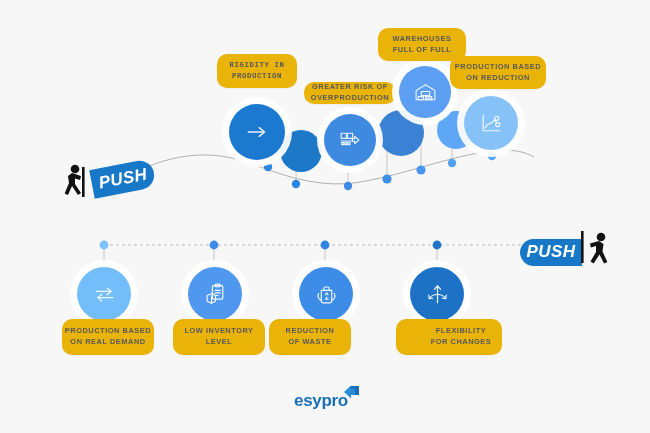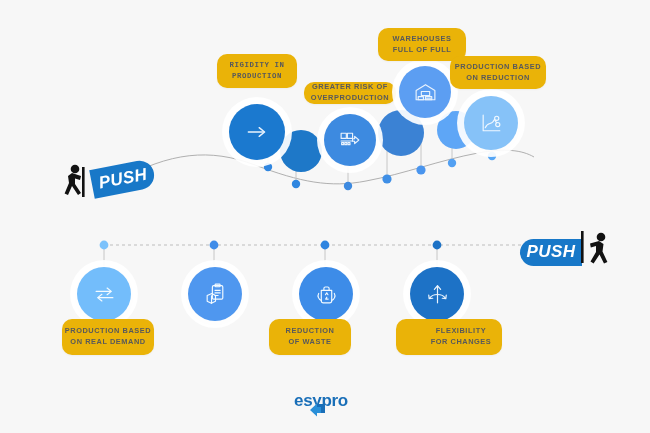--- a/index.html
+++ b/index.html
@@ -31,21 +31,21 @@
 
   
   .banner{position:absolute;display:flex;align-items:center;}
   .banner .pill{background:#1878c8;color:#fff;font-weight:bold;font-style:italic;
         font-size:17px;letter-spacing:.4px;display:flex;align-items:center;
         justify-content:center;}
   .pushpill{border-radius:0 18px 18px 0;width:63px;height:29px;
         transform:rotate(-11deg);transform-origin:left center;}
   .pullpill{border-radius:18px 0 0 18px;width:62px;height:27px;font-style:normal;}
 
-  .logo{position:absolute;display:flex;align-items:center;flex-direction:column;}
+  .logo{position:absolute;display:flex;align-items:center;}
   .logo .word{color:#1a6fb8;font-size:17px;font-weight:bold;letter-spacing:-.3px;}
 </style>
 </head>
 <body>
 
 <div class="canvas">
 
   <svg class="lines" viewBox="0 0 650 433">
 
     <path d="M118,181 C170,152 210,148 255,165 C300,182 330,188 366,181
@@ -208,20 +208,26 @@
         <rect x="9" y="3.5" width="10" height="13" rx="1.2"></rect>
         <rect x="11.6" y="2" width="4.8" height="2.6" rx="0.7"></rect>
         <line x1="11.5" y1="8" x2="16.5" y2="8"></line>
         <line x1="11.5" y1="10.5" x2="16.5" y2="10.5"></line>
         <line x1="11.5" y1="13" x2="14.5" y2="13"></line>
         <path d="M4,13 L8.5,11 L12,13 V18.5 L8,20.5 L4,18.5 Z"></path>
         <line x1="8.2" y1="13.2" x2="8.2" y2="20.3"></line>
       </svg>
     </span>
   </div>
+  <div class="chip bottom" style="left:173px;top:319px;width:92px;height:36px;">
+    <span>
+      <span>LOW INVENTORY</span><br>
+      <span>LEVEL</span>
+    </span>
+  </div>
 
   <div class="node" style="left:299px;top:267px;width:54px;height:54px;background:#3d8ce8;">
     <span class="ico">
       <svg width="25" height="25" viewBox="0 0 24 24" fill="none" stroke="#f2faff" stroke-width="1.1" stroke-linecap="round" stroke-linejoin="round">
         <path d="M7,8 h10 v10 a2,2 0 0 1 -2,2 h-6 a2,2 0 0 1 -2,-2 Z"></path>
         <path d="M9.5,8 V6.2 a1.4,1.4 0 0 1 1.4,-1.4 h2.2 a1.4,1.4 0 0 1 1.4,1.4 V8"></path>
         <path d="M11,12.2 l1.2,-1.8 l1.2,1.8"></path>
         <path d="M13.6,16.4 l-2.4,0 l1.1,-1.8"></path>
         <path d="M4.5,11 C3,13.5 4.5,17 7,17.6"></path>
         <path d="M19.5,11 C21,13.5 19.5,17 17,17.6"></path>

